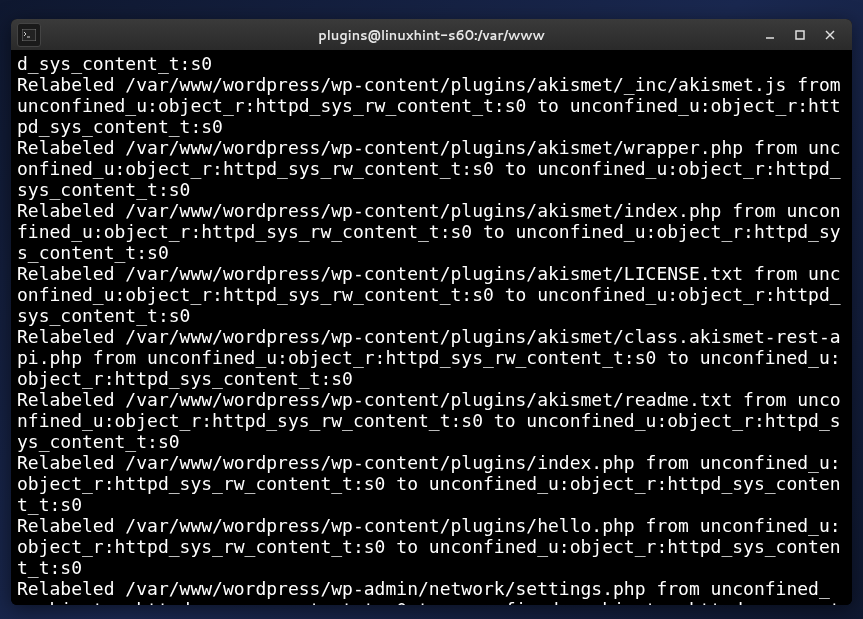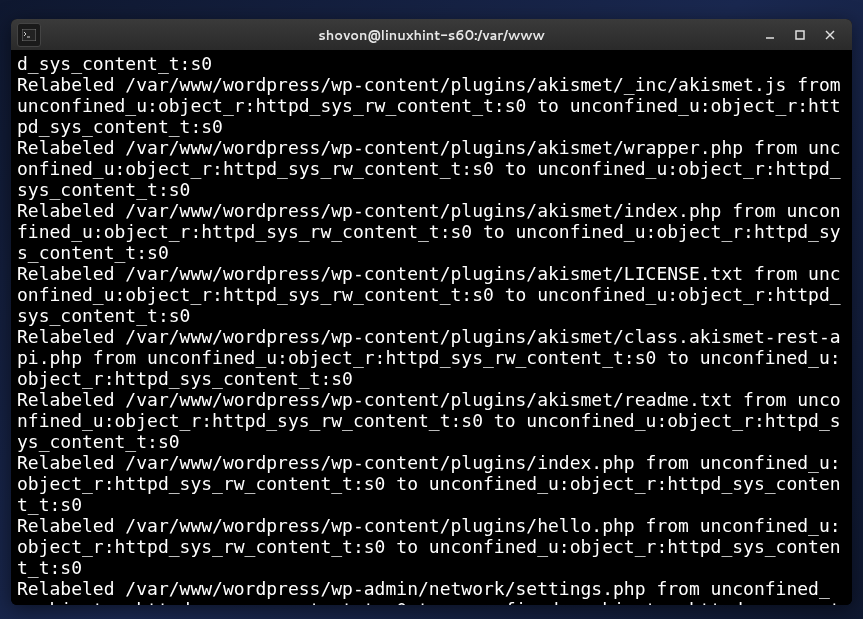--- a/index.html
+++ b/index.html
@@ -105,21 +105,21 @@
 
 <div class="window">
   <div class="titlebar">
     <div class="titlebar-icon">
       <svg viewBox="0 0 14 12">
         <rect x="0" y="0" width="14" height="12" fill="#222" stroke="#888" stroke-width="0.8"></rect>
         <path d="M2 3 L4 5 L2 7" stroke="#ccc" stroke-width="1" fill="none"></path>
         <line x1="5" y1="8" x2="8" y2="8" stroke="#ccc" stroke-width="1"></line>
       </svg>
     </div>
-    <div class="title">shovon@linuxhint-s60:/var/www</div>
+    <div class="title">plugins@linuxhint-s60:/var/www</div>
     <div class="window-controls">
       <div class="win-btn">
         <svg width="10" height="10" viewBox="0 0 10 10">
             <line x1="1" y1="8" x2="9" y2="8" stroke="currentColor" stroke-width="1.5"></line>
           </svg>
       </div>
       <div class="win-btn">
         <svg width="10" height="10" viewBox="0 0 10 10">
             <rect x="1" y="1" width="8" height="8" stroke="currentColor" stroke-width="1.5" fill="none"></rect>
           </svg>

